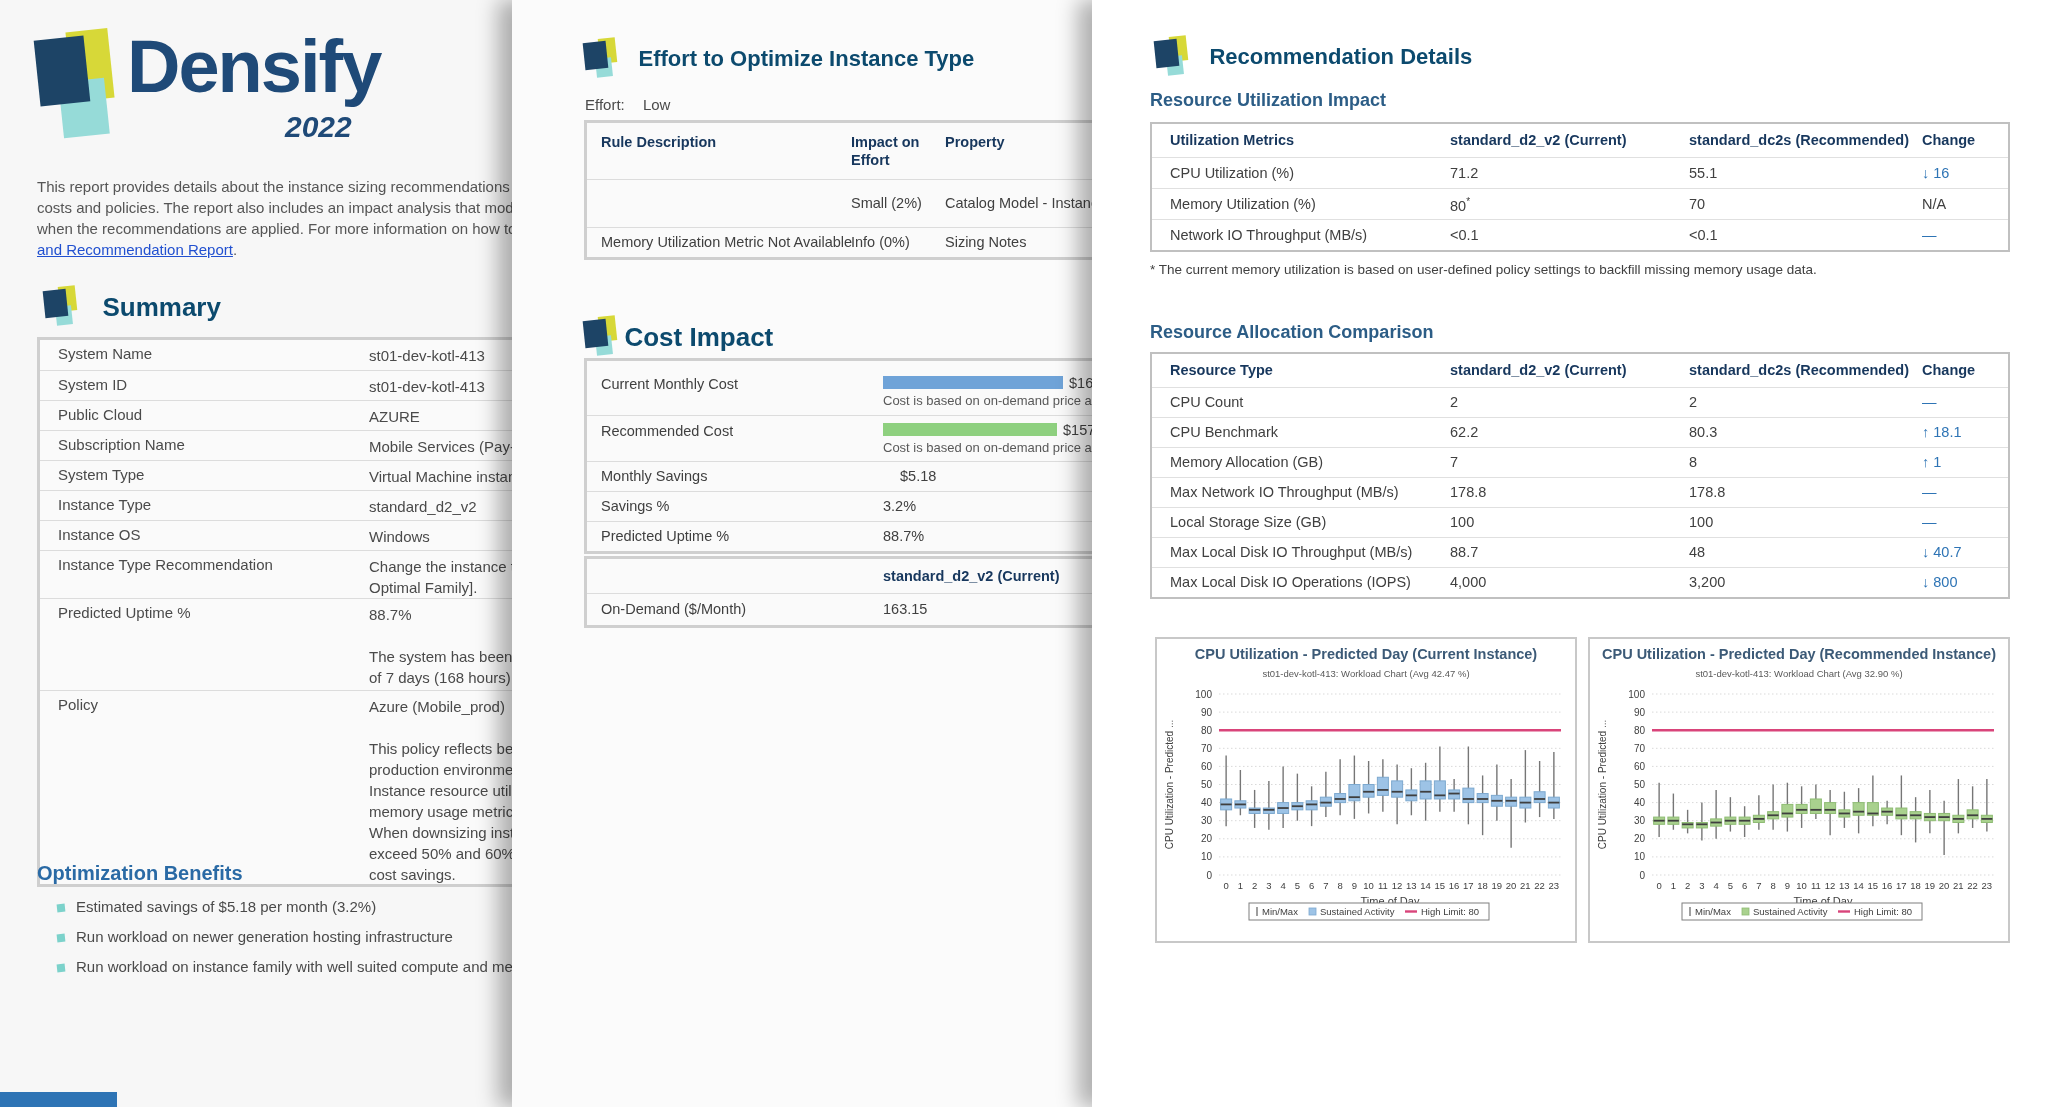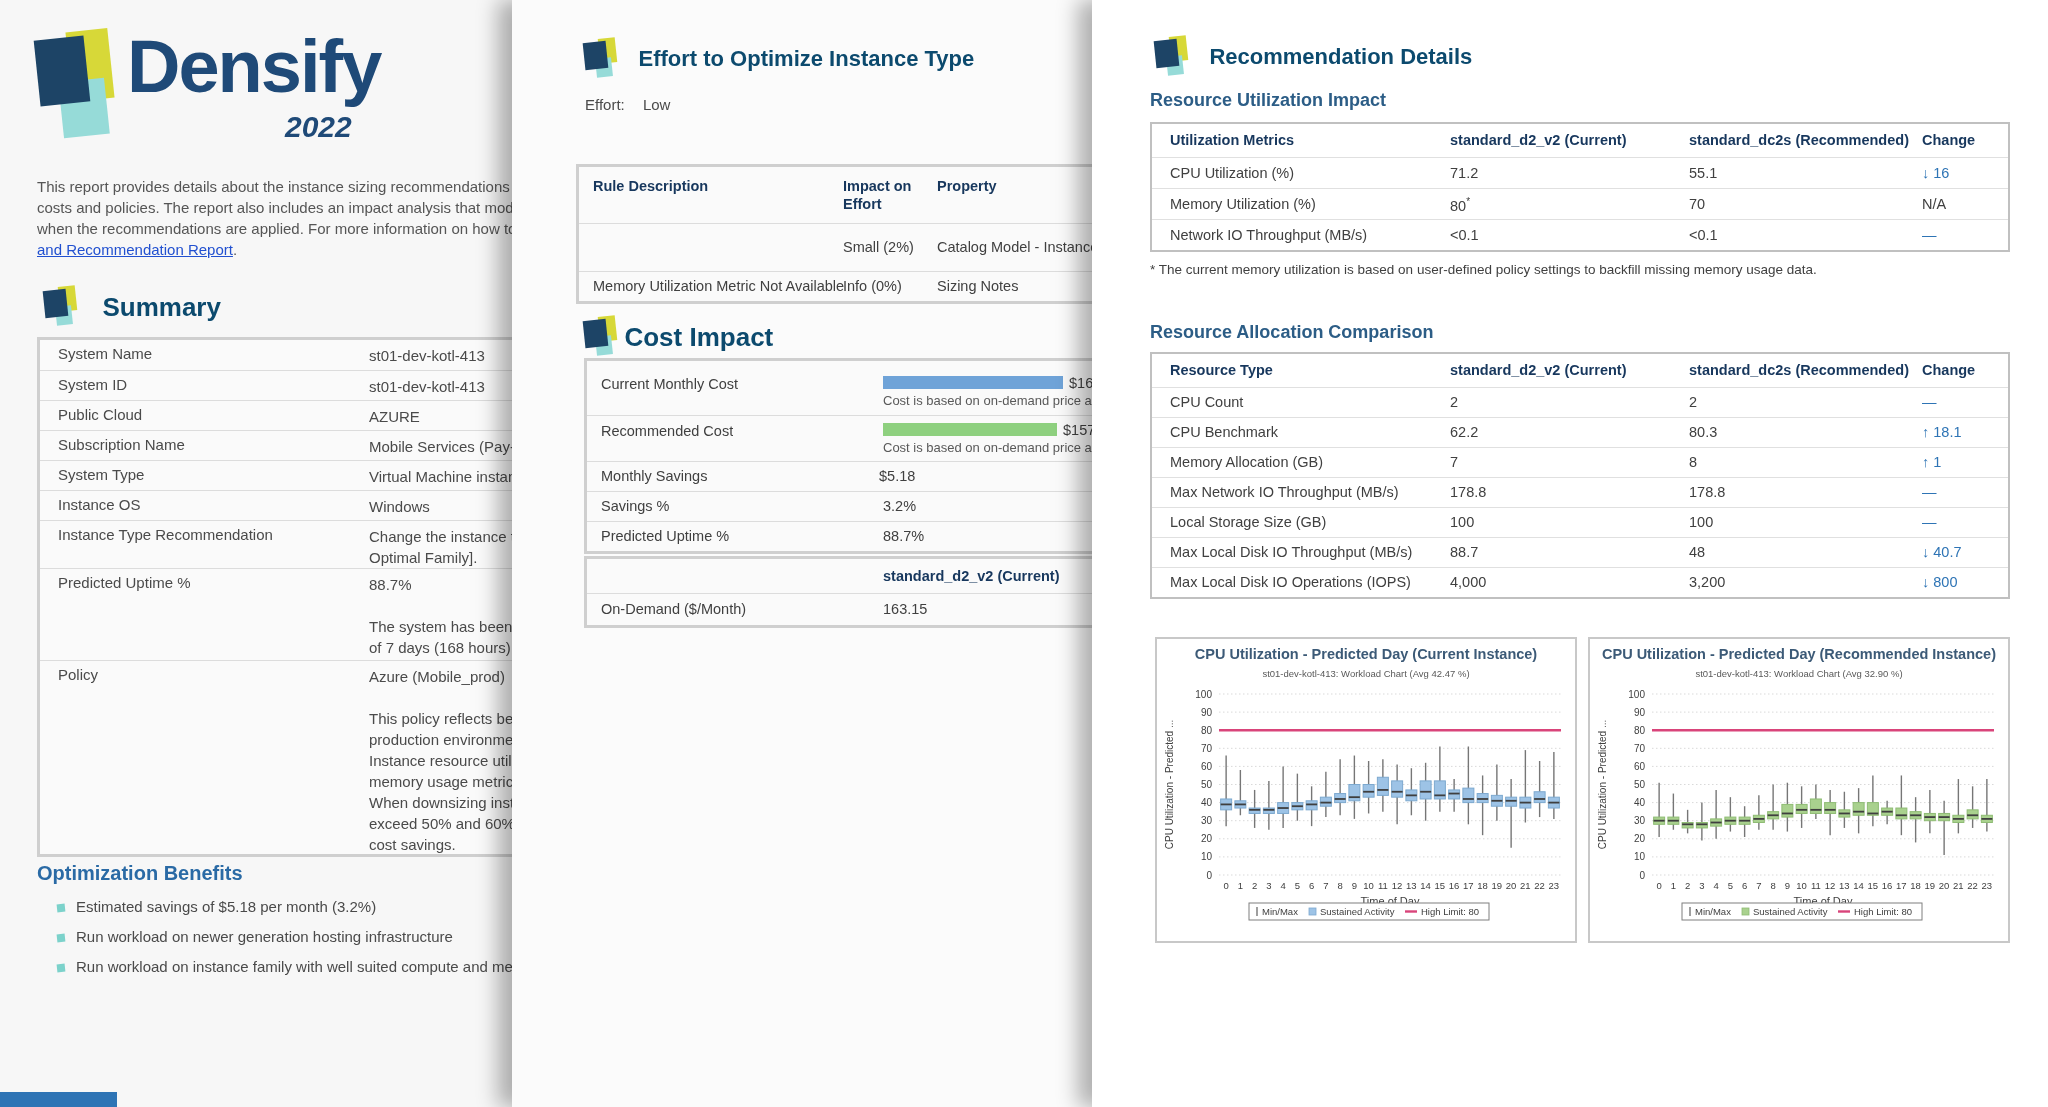--- a/index.html
+++ b/index.html
@@ -122,20 +122,26 @@
           <div>Mobile Services (Pay-Go)</div>
         </div>
       </div>
       <div class="srow" style="height: 30px;">
         <div class="slabel">System Type</div>
         <div class="sval">
           <div>Virtual Machine instance</div>
         </div>
       </div>
       <div class="srow" style="height: 30px;">
+        <div class="slabel">Instance Type</div>
+        <div class="sval">
+          <div>standard_d2_v2</div>
+        </div>
+      </div>
+      <div class="srow" style="height: 30px;">
         <div class="slabel">Instance OS</div>
         <div class="sval">
           <div>Windows</div>
         </div>
       </div>
       <div class="srow" style="height: 48px;">
         <div class="slabel">Instance Type Recommendation</div>
         <div class="sval">
           <div>Change the instance type</div>
           <div>Optimal Family].</div>
@@ -179,21 +185,21 @@
 <div class="page page-middle">
   <div style="position:absolute; left:72px; top:38px;">
     <span class="mark"><i class="m-yellow"></i><i class="m-teal"></i><i class="m-navy"></i></span>
     <span class="sec-title" style="font-size:22px; margin-left:14px; vertical-align:middle;">Effort to Optimize Instance Type</span>
   </div>
   <div style="position:absolute; left:73px; top:96px; font-size:15px;">
     <span>Effort:</span>
     <span style="margin-left:14px;">Low</span>
   </div>
 
-  <div class="gtable" id="effort-table" style="left:64px; top:120px; width:620px;margin-top:44px;">
+  <div class="gtable" id="effort-table" style="left:72px; top:120px; width:620px;">
       <div class="grow" style="height: 56px;">
         <div class="gcell thead-text" style="left: 14px; top: 10px; width: 230px; white-space: normal;">Rule Description</div>
         <div class="gcell thead-text" style="left: 264px; top: 10px; width: 70px; white-space: normal;">Impact on Effort</div>
         <div class="gcell thead-text" style="left: 358px; top: 10px; width: 230px; white-space: normal;">Property</div>
       </div>
       <div class="grow" style="height: 48px;">
         <div class="gcell cell-text" style="left: 264px; top: 14px;">Small (2%)</div>
         <div class="gcell cell-text" style="left: 358px; top: 14px;">Catalog Model - Instance C</div>
       </div>
       <div class="grow" style="height: 30px;">
@@ -218,21 +224,21 @@
         <div class="gcell note-text" style="left: 296px; top: 24px;">Cost is based on on-demand price a</div>
       </div>
       <div class="grow" style="height: 46px;">
         <div class="gcell cell-text" style="left: 14px; top: 6px;">Recommended Cost</div>
         <div class="costbar" style="left: 296px; top: 7px; width: 174px; background: rgb(142, 208, 127);"></div>
         <div class="gcell cell-text" style="left: 476px; top: 5px;">$157.97</div>
         <div class="gcell note-text" style="left: 296px; top: 24px;">Cost is based on on-demand price a</div>
       </div>
       <div class="grow" style="height: 30px;">
         <div class="gcell cell-text" style="left: 14px; top: 5px;">Monthly Savings</div>
-        <div class="gcell cell-text" style="left: 292px; top: 5px;">$5.18</div>
+        <div class="gcell cell-text" style="left: 313px; top: 5px;">$5.18</div>
       </div>
       <div class="grow" style="height: 30px;">
         <div class="gcell cell-text" style="left: 14px; top: 5px;">Savings %</div>
         <div class="gcell cell-text" style="left: 296px; top: 5px;">3.2%</div>
       </div>
       <div class="grow" style="height: 30px;">
         <div class="gcell cell-text" style="left: 14px; top: 5px;">Predicted Uptime %</div>
         <div class="gcell cell-text" style="left: 296px; top: 5px;">88.7%</div>
       </div>
     </div>

